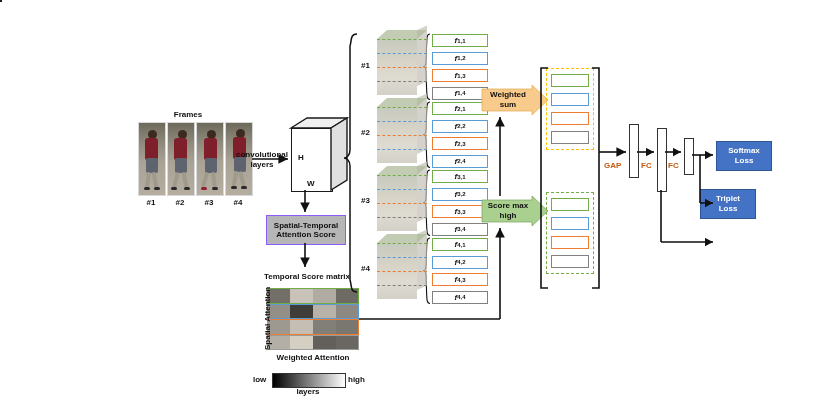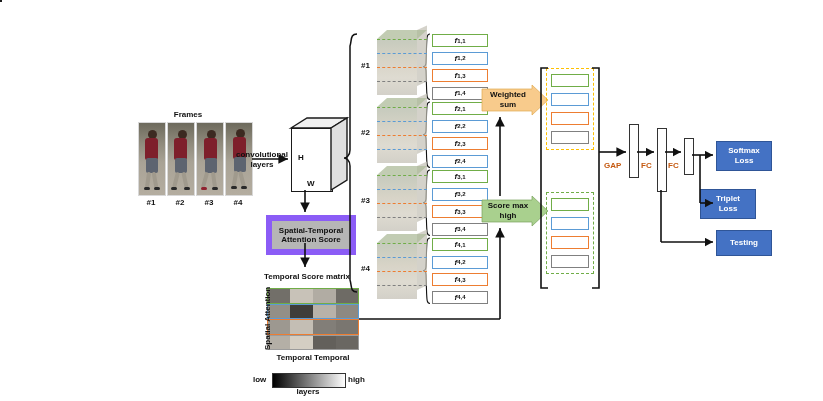--- a/index.html
+++ b/index.html
@@ -19,21 +19,21 @@
   .fr-shirt{position:absolute;width:13px;height:22px;background:#7e1f2b;border-radius:3px 3px 2px 2px;}
   .fr-shorts{position:absolute;width:12px;height:15px;background:#5d6470;border-radius:2px;}
   .fr-leg{position:absolute;width:4px;height:16px;background:#a09a8d;border-radius:2px;}
   .fr-shoe{position:absolute;width:6px;height:3px;border-radius:2px;background:#2a2a2a;}
 
   
   .cube-face{position:absolute;background:#ffffff;border:1.4px solid #1a1a1a;}
   .cube-side{position:absolute;background:#e3e3e3;border:1.4px solid #1a1a1a;}
 
   
-  .gbox{position:absolute;background:#b6b6b6;border:6px solid #8b5cf6;
+  .gbox{position:absolute;background:#b6b6b6;border:1px solid #8b5cf6;
         display:flex;align-items:center;justify-content:center;text-align:center;}
   .bluebox{position:absolute;background:#4472c4;border:1px solid #2f5597;
         display:flex;align-items:center;justify-content:center;text-align:center;
         color:#fff;font-weight:bold;font-size:8px;line-height:1.25;}
   .fbox{position:absolute;background:#ffffff;display:flex;align-items:center;justify-content:center;
         font-size:8px;font-weight:bold;font-style:italic;}
   .vbox{position:absolute;background:#ffffff;}
 
   svg.ov{position:absolute;left:0;top:0;width:823px;height:401px;overflow:visible;}
   .rot{transform:rotate(-90deg);transform-origin:left top;}
@@ -125,21 +125,21 @@
       <div class="abs" style="left: 46px; top: 31px; width: 23px; height: 15.5px; background: rgb(130, 126, 120);"></div>
       <div class="abs" style="left: 69px; top: 31px; width: 23px; height: 15.5px; background: rgb(122, 118, 112);"></div>
       <div class="abs" style="left: 0px; top: 31px; width: 92px; height: 15.5px; border: 1.4px solid rgb(237, 125, 49); box-sizing: border-box;"></div>
       <div class="abs" style="left: 0px; top: 46.5px; width: 23px; height: 15.5px; background: rgb(180, 175, 166);"></div>
       <div class="abs" style="left: 23px; top: 46.5px; width: 23px; height: 15.5px; background: rgb(212, 206, 195);"></div>
       <div class="abs" style="left: 46px; top: 46.5px; width: 23px; height: 15.5px; background: rgb(99, 96, 91);"></div>
       <div class="abs" style="left: 69px; top: 46.5px; width: 23px; height: 15.5px; background: rgb(106, 103, 98);"></div>
       <div class="abs" style="left: 0px; top: 46.5px; width: 92px; height: 15.5px; border: 1.4px solid rgb(155, 155, 155); box-sizing: border-box;"></div>
     </div>
   <div class="abs lbl rot" style="left:263px;top:350px;width:62px;text-align:center;">Spatial Attention</div>
-  <div class="abs lbl lbl-c" style="left:267px;top:353px;width:92px;">Temporal Temporal</div>
+  <div class="abs lbl lbl-c" style="left:267px;top:353px;width:92px;">Weighted Attention</div>
 
   <div class="abs lbl" style="left:253px;top:375px;">low</div>
   <div class="abs" style="left:272px;top:373px;width:72px;height:13px;border:1px solid #333;
        background:linear-gradient(90deg,#000 0%,#ffffff 100%);"></div>
   <div class="abs lbl" style="left:348px;top:375px;">high</div>
   <div class="abs lbl lbl-c" style="left:272px;top:387px;width:72px;">layers</div>
 
   <div class="abs lbl" style="left:361px;top:61px;">#1</div>
   <div class="abs lbl" style="left:361px;top:128px;">#2</div>
   <div class="abs lbl" style="left:361px;top:196px;">#3</div>
@@ -296,23 +296,20 @@
       <div>Softmax</div>
       <div>Loss</div>
     </div>
   </div>
   <div class="bluebox" style="left:700px;top:189px;width:54px;height:28px;">
     <div>
       <div>Triplet</div>
       <div>Loss</div>
     </div>
   </div>
-  <div class="bluebox" style="left:716px;top:230px;width:54px;height:24px;">
-    <div>Testing</div>
-  </div>
 
   <svg class="ov">
     <defs>
       <marker id="ah" markerWidth="7" markerHeight="7" refX="6" refY="3" orient="auto">
         <path d="M0,0 L6,3 L0,6 z" fill="#111"></path>
       </marker>
       <marker id="ahs" markerWidth="6" markerHeight="6" refX="5" refY="2.6" orient="auto">
         <path d="M0,0 L5,2.6 L0,5.2 z" fill="#111"></path>
       </marker>
     </defs>

